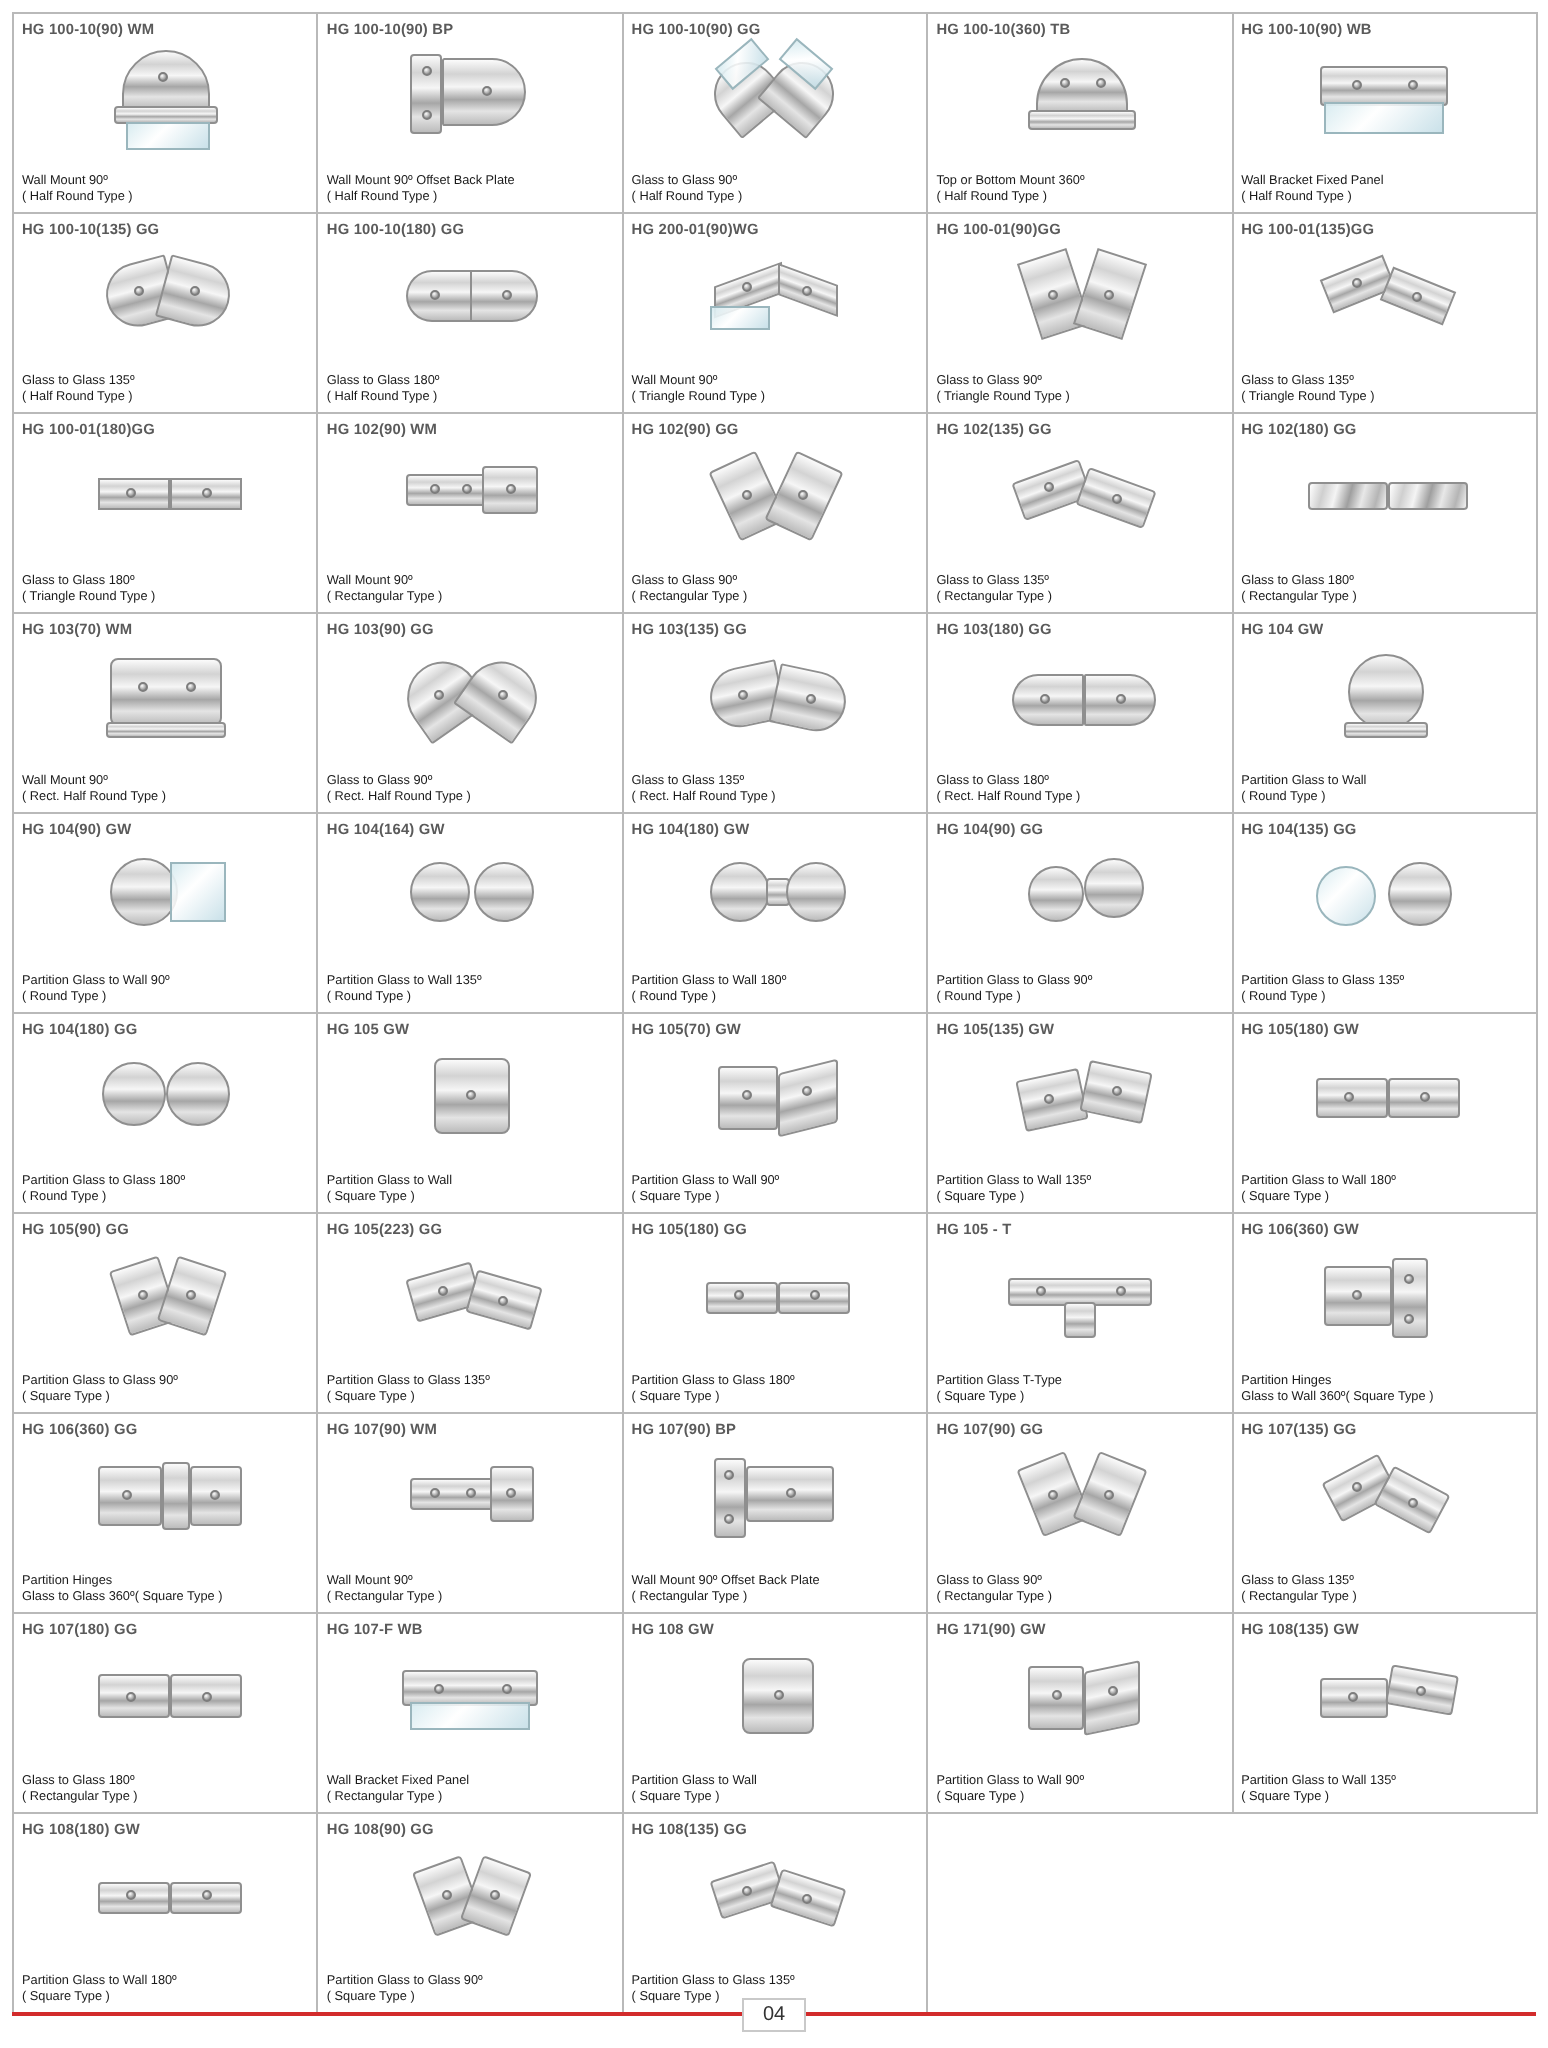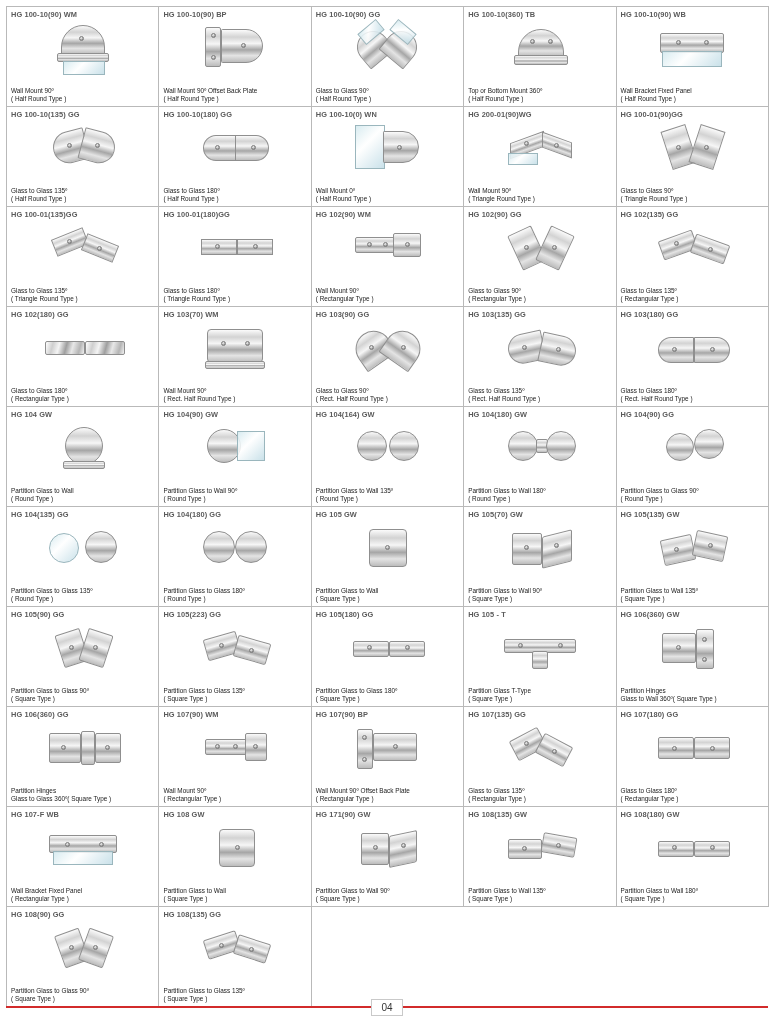--- a/index.html
+++ b/index.html
@@ -223,31 +223,20 @@
           <div class="shape">
             <div class="p metal-v half-left" style="left:28px;top:16px;width:34px;height:26px;"></div>
             <div class="p metal-v half-right" style="left:60px;top:16px;width:34px;height:26px;"></div>
             <div class="screw" style="left:40px;top:26px"></div>
             <div class="screw" style="left:76px;top:26px"></div>
           </div>
         </div>
         <div class="caption"><span>Glass to Glass 180º</span><span class="l2">( Half Round Type )</span></div>
       </div>
       <div class="cell">
-        <div class="code">HG 100-10(0) WN</div>
-        <div class="art">
-          <div class="shape">
-            <div class="p glass" style="left:28px;top:6px;width:30px;height:44px;"></div>
-            <div class="p metal-v half-right" style="left:56px;top:12px;width:36px;height:32px;"></div>
-            <div class="screw" style="left:70px;top:26px"></div>
-          </div>
-        </div>
-        <div class="caption"><span>Wall Mount 0º</span><span class="l2">( Half Round Type )</span></div>
-      </div>
-      <div class="cell">
         <div class="code">HG 200-01(90)WG</div>
         <div class="art">
           <div class="shape">
             <div class="p metal-v" style="left:30px;top:18px;width:34px;height:16px;transform:skewY(-20deg);"></div>
             <div class="p metal-v" style="left:62px;top:18px;width:30px;height:16px;transform:skewY(20deg);"></div>
             <div class="p glass" style="left:28px;top:34px;width:30px;height:12px;"></div>
             <div class="screw" style="left:44px;top:22px"></div>
             <div class="screw" style="left:74px;top:24px"></div>
           </div>
         </div>
@@ -483,20 +472,32 @@
           <div class="shape">
             <div class="p metal-v r2" style="left:30px;top:18px;width:32px;height:26px;transform:rotate(-12deg);"></div>
             <div class="p metal-v r2" style="left:62px;top:14px;width:32px;height:26px;transform:rotate(12deg);"></div>
             <div class="screw" style="left:42px;top:28px"></div>
             <div class="screw" style="left:76px;top:24px"></div>
           </div>
         </div>
         <div class="caption"><span>Partition Glass to Wall 135º</span><span class="l2">( Square Type )</span></div>
       </div>
       <div class="cell">
+        <div class="code">HG 105(180) GW</div>
+        <div class="art">
+          <div class="shape">
+            <div class="p metal-v r2" style="left:26px;top:20px;width:36px;height:20px;"></div>
+            <div class="p metal-v r2" style="left:62px;top:20px;width:36px;height:20px;"></div>
+            <div class="screw" style="left:40px;top:27px"></div>
+            <div class="screw" style="left:78px;top:27px"></div>
+          </div>
+        </div>
+        <div class="caption"><span>Partition Glass to Wall 180º</span><span class="l2">( Square Type )</span></div>
+      </div>
+      <div class="cell">
         <div class="code">HG 105(90) GG</div>
         <div class="art">
           <div class="shape">
             <div class="p metal-v r2" style="left:36px;top:12px;width:26px;height:34px;transform:rotate(-18deg);"></div>
             <div class="p metal-v r2" style="left:60px;top:12px;width:26px;height:34px;transform:rotate(18deg);"></div>
             <div class="screw" style="left:46px;top:26px"></div>
             <div class="screw" style="left:70px;top:26px"></div>
           </div>
         </div>
         <div class="caption"><span>Partition Glass to Glass 90º</span><span class="l2">( Square Type )</span></div>
@@ -581,20 +582,32 @@
         <div class="art">
           <div class="shape">
             <div class="p metal-v r2" style="left:30px;top:10px;width:16px;height:40px;"></div>
             <div class="p metal-v r2" style="left:46px;top:14px;width:44px;height:28px;"></div>
             <div class="screw" style="left:35px;top:16px"></div>
             <div class="screw" style="left:35px;top:38px"></div>
             <div class="screw" style="left:66px;top:25px"></div>
           </div>
         </div>
         <div class="caption"><span>Wall Mount 90º Offset Back Plate</span><span class="l2">( Rectangular Type )</span></div>
+      </div>
+      <div class="cell">
+        <div class="code">HG 107(90) GG</div>
+        <div class="art">
+          <div class="shape">
+            <div class="p metal-v r2" style="left:34px;top:10px;width:26px;height:36px;transform:rotate(-22deg);"></div>
+            <div class="p metal-v r2" style="left:62px;top:10px;width:26px;height:36px;transform:rotate(22deg);"></div>
+            <div class="screw" style="left:44px;top:26px"></div>
+            <div class="screw" style="left:72px;top:26px"></div>
+          </div>
+        </div>
+        <div class="caption"><span>Glass to Glass 90º</span><span class="l2">( Rectangular Type )</span></div>
       </div>
       <div class="cell">
         <div class="code">HG 107(135) GG</div>
         <div class="art">
           <div class="shape">
             <div class="p metal-v r2" style="left:32px;top:14px;width:32px;height:22px;transform:rotate(-28deg);"></div>
             <div class="p metal-v r2" style="left:58px;top:20px;width:32px;height:22px;transform:rotate(28deg);"></div>
             <div class="screw" style="left:44px;top:22px"></div>
             <div class="screw" style="left:72px;top:30px"></div>
           </div>

